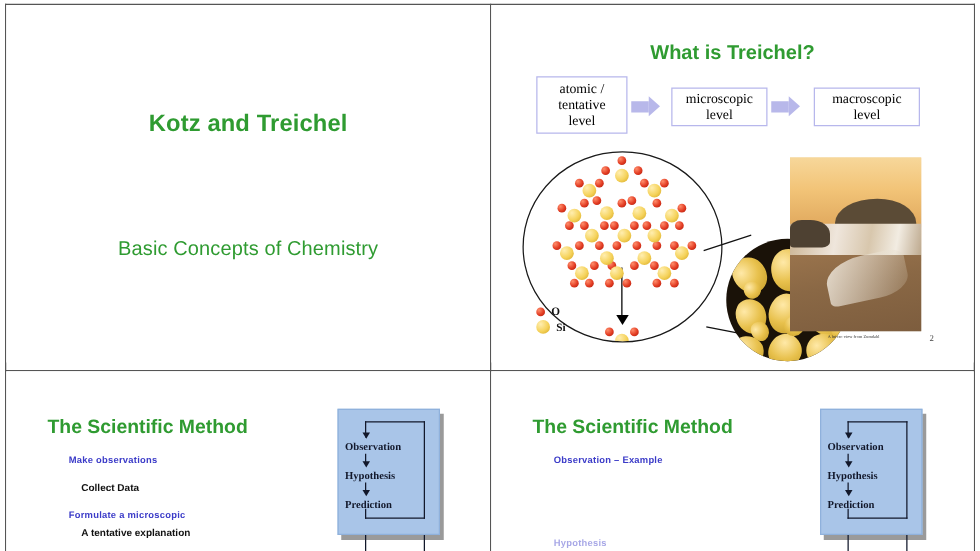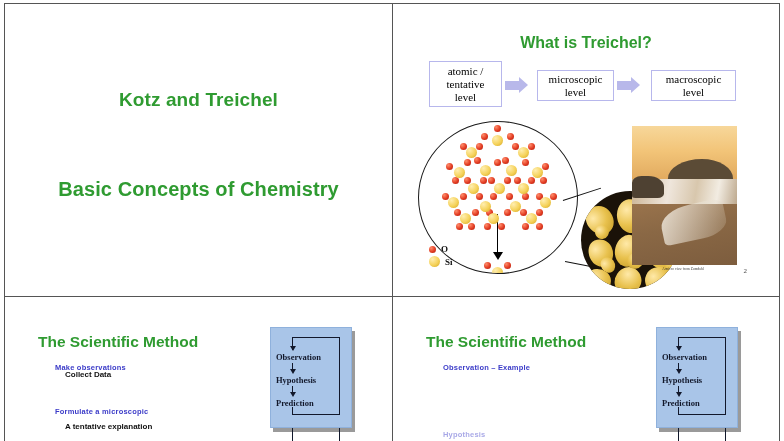--- a/index.html
+++ b/index.html
@@ -37,21 +37,21 @@
 
   
   .title-block {
     position: absolute;
     left: 0; right: 0;
     text-align: center;
     color: #2f9b31;
   }
   #s1-line1 { top: 85px;  font-size: 19px; font-weight: bold; letter-spacing: .1px; }
   #s1-line2 { top: 125px; font-size: 19px; font-weight: bold; letter-spacing: .1px; }
-  #s1-line3 { top: 174px; font-size: 20px; font-weight: bold; letter-spacing: .1px; }
+  #s1-line3 { top: 187px; font-size: 16px; font-weight: normal; letter-spacing: .1px; }
 
   
   #s2-title {
     position: absolute; left: 0; right: 0; top: 30px;
     text-align: center; color: #2f9b31;
     font-size: 16px; font-weight: bold;
   }
   .lvl-box {
     position: absolute;
     border: 1.2px solid #b7b7ec;
@@ -375,21 +375,21 @@
     </div>
 
     <div id="s2-caption">A micro view from Zumdahl</div>
     <div id="s2-pagenum">2</div>
   </div>
 
   <div class="slide" id="slide-3">
     <div class="sm-title">The Scientific Method</div>
 
     <div class="sm-head" style="top:66px">Make observations</div>
-    <div class="sm-sub" style="top:72px">Collect Data</div>
+    <div class="sm-sub" style="top:88px">Collect Data</div>
 
     <div class="sm-head" style="top:110px">Formulate a microscopic</div>
     <div class="sm-sub" style="top:124px">A tentative explanation</div>
 
     <div class="sm-diagram" style="left:265px; top:30px">
       <div class="sm-shadow"></div>
       <div class="sm-panel"></div>
       <div class="sm-step s1">Observation</div>
       <div class="sm-step s2">Hypothesis</div>
       <div class="sm-step s3">Prediction</div>

